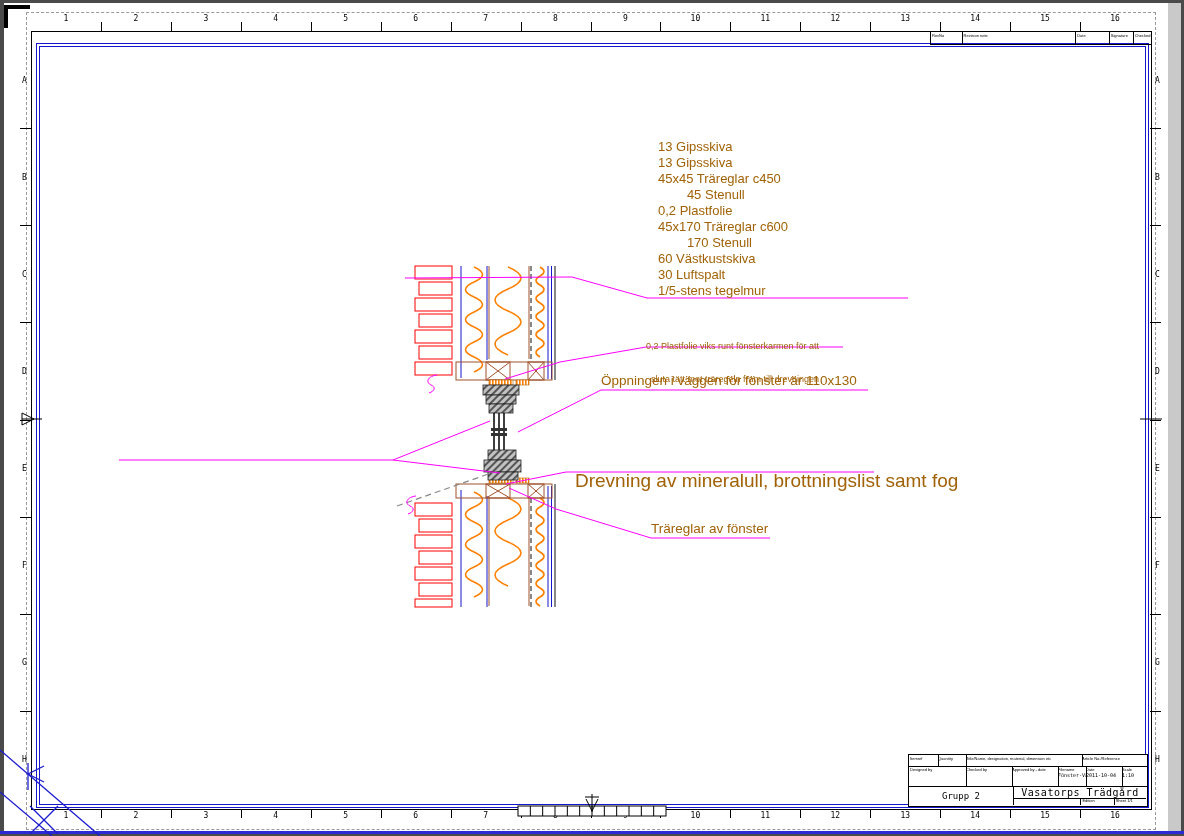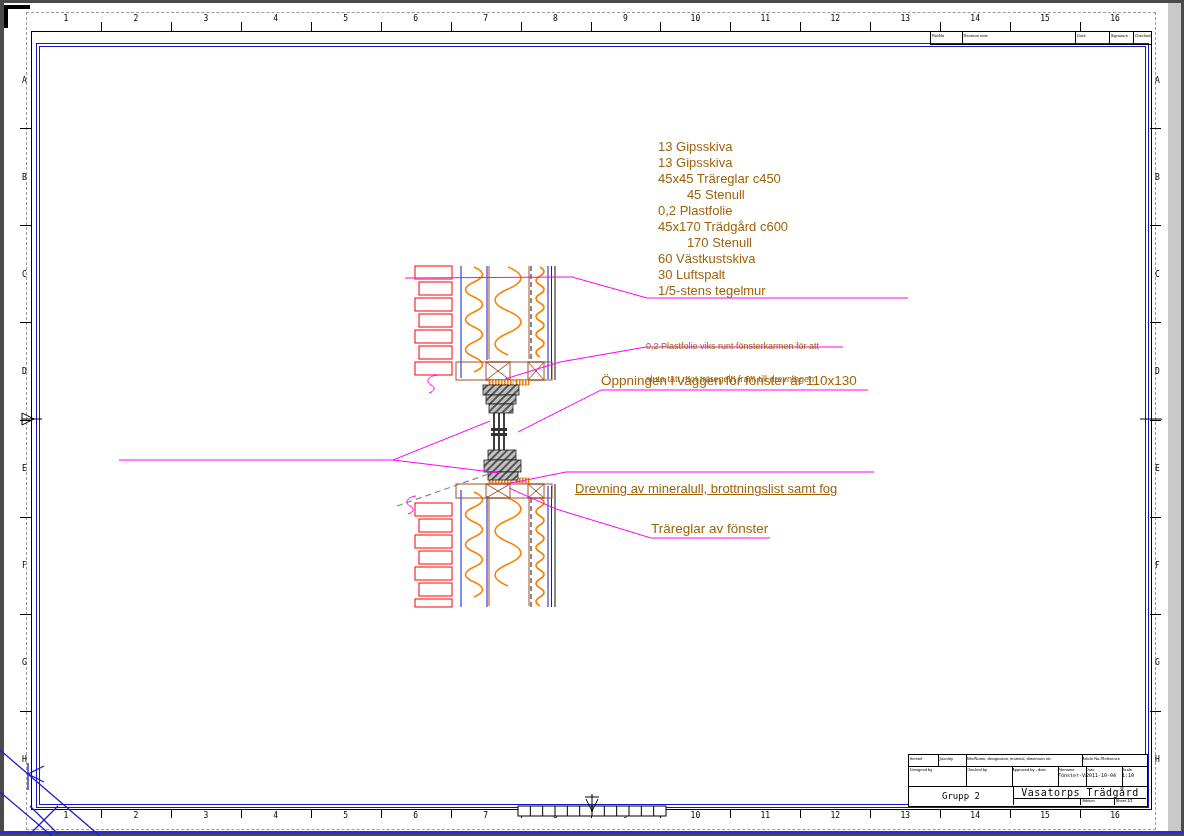--- a/index.html
+++ b/index.html
@@ -38,24 +38,24 @@
             display:flex;align-items:center;justify-content:center;
             font-family:"DejaVu Sans Mono",monospace;font-size:9px;}
   .tb-title{position:absolute;left:105px;top:31px;width:132px;height:12px;border-bottom:1px solid #000;
             display:flex;align-items:center;justify-content:center;
             font-family:"DejaVu Sans Mono",monospace;font-size:10px;letter-spacing:0.5px;}
   .tb-sub{position:absolute;left:105px;top:44px;width:132px;height:6px;display:flex;}
   .tb-sub .sc{border-left:1px solid #000;font-size:4px;line-height:4px;padding:0 1px;white-space:nowrap;overflow:hidden;}
   
   .ann{position:absolute;color:#a16207;white-space:pre;}
   #layer-list{left:658px;top:139px;font-size:13px;line-height:16px;}
-  #note-plastfolie{left:646px;top:319px;font-size:9px;line-height:11px;}
+  #note-plastfolie{left:646px;top:319px;font-size:9px;line-height:11px;text-align:right;}
   #note-opening{left:601px;top:373px;font-size:13.5px;}
   #note-avrinning{left:119px;top:426px;font-size:13px;line-height:16px;}
-  #note-drevning{left:575px;top:481px;font-size:13px;text-decoration:underline;}
+  #note-drevning{left:575px;top:470px;font-size:19px;}
   #note-infastning{left:651px;top:521px;font-size:13.5px;}
   svg.linework{position:absolute;left:0;top:0;}
 </style>
 </head>
 <body>
 
 <div class="page">
 
   <div class="edge" style="left:0;top:0;width:1184px;height:3px;"></div>
   <div class="edge" style="left:0;top:0;width:4px;height:836px;"></div>
@@ -353,21 +353,21 @@
       <line x1="0" y1="750" x2="100" y2="836"></line>
       <line x1="0" y1="792" x2="52" y2="836"></line>
       <line x1="30" y1="806" x2="58" y2="834"></line>
       <line x1="58" y1="806" x2="30" y2="834"></line>
       <line x1="28" y1="763" x2="28" y2="790"></line>
       <line x1="28" y1="774" x2="44" y2="766"></line>
       <line x1="28" y1="774" x2="44" y2="782"></line>
     </g>
   </svg>
 
-  <div class="ann" id="layer-list"><div>13 Gipsskiva</div><div>13 Gipsskiva</div><div>45x45 Träreglar c450</div><div>        45 Stenull</div><div>0,2 Plastfolie</div><div>45x170 Trädgård c600</div><div>        170 Stenull</div><div>60 Västkustskiva</div><div>30 Luftspalt</div><div>1/5-stens tegelmur</div></div>
+  <div class="ann" id="layer-list"><div>13 Gipsskiva</div><div>13 Gipsskiva</div><div>45x45 Träreglar c450</div><div>        45 Stenull</div><div>0,2 Plastfolie</div><div>45x170 Träreglar c600</div><div>        170 Stenull</div><div>60 Västkustskiva</div><div>30 Luftspalt</div><div>1/5-stens tegelmur</div></div>
   <div class="ann" id="note-plastfolie">
     <div>0,2 Plastfolie viks runt fönsterkarmen för att</div>
     <div>sluta tätt mot träregeln fram till drevningen</div>
   </div>
   <div class="ann" id="note-opening">Öppningen i väggen för fönster är 110x130</div>
   <div class="ann" id="note-drevning">Drevning av mineralull, brottningslist samt fog</div>
   <div class="ann" id="note-infastning">Träreglar av fönster</div>
 
 </div>
 

